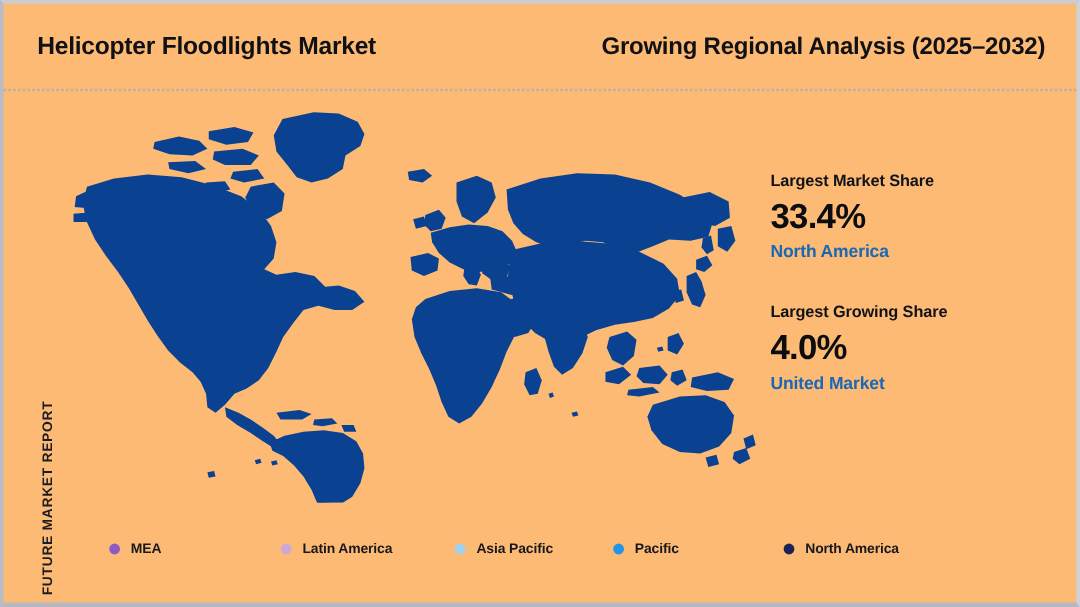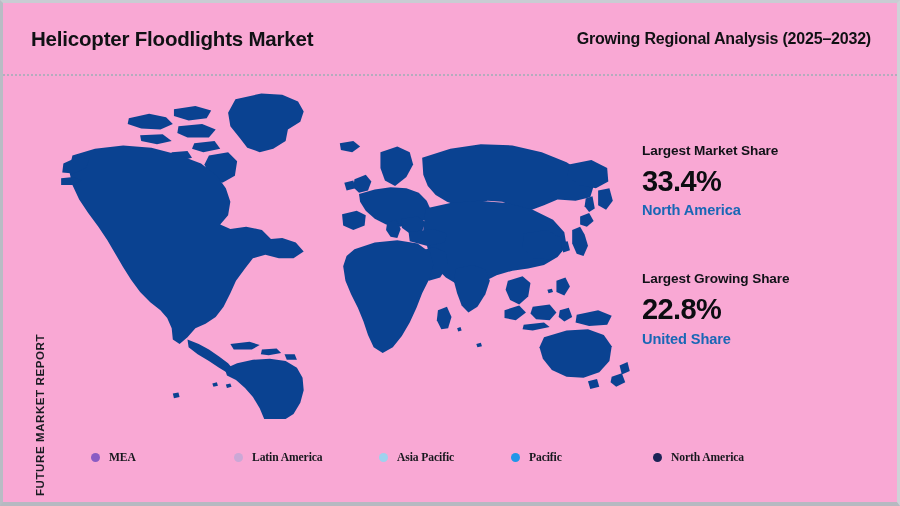--- a/index.html
+++ b/index.html
@@ -10,21 +10,21 @@
   }
   body {
     font-family: "Liberation Sans", sans-serif;
   }
 
   #infographic {
     position: relative;
     width: 900px;
     height: 506px;
     box-sizing: border-box;
-    background: #f9a8d4;
+    background: #fdba74;
     border-left: 3px solid #b9bcc4;
     border-right: 3px solid #cfd2d8;
     border-top: 3px solid #c9ccd3;
     border-bottom: 4px solid #b6b9c1;
     overflow: hidden;
   }
 
   
   .header {
     position: absolute;
@@ -39,21 +39,21 @@
     padding: 0 26px 0 28px;
   }
   .header-title {
     font-size: 20.5px;
     font-weight: bold;
     color: #101114;
     letter-spacing: -0.2px;
     white-space: nowrap;
   }
   .header-subtitle {
-    font-size: 16px;
+    font-size: 20px;
     font-weight: bold;
     color: #101114;
     letter-spacing: -0.2px;
     white-space: nowrap;
   }
   .header-divider {
     position: absolute;
     left: 0;
     top: 71px;
     width: 100%;
@@ -98,21 +98,21 @@
     height: 100%;
   }
 
   
   .stats {
     position: absolute;
     left: 639px;
     top: 140px;
     width: 240px;
   }
-  .stat-block { margin-bottom: 53px; }
+  .stat-block { margin-bottom: 34px; }
   .stat-block:last-child { margin-bottom: 0; }
   .stat-label {
     font-size: 13.6px;
     font-weight: bold;
     color: #111218;
     letter-spacing: -0.1px;
     margin-bottom: 8px;
   }
   .stat-value {
     font-size: 29px;
@@ -135,21 +135,20 @@
     left: 88px;
     top: 448px;
     width: 700px;
     height: 24px;
   }
   .legend-item {
     position: absolute;
     display: flex;
     align-items: center;
     white-space: nowrap;
-    font-family: Liberation Serif, serif;
   }
   .legend-dot {
     width: 9px;
     height: 9px;
     border-radius: 50%;
     margin-right: 9px;
     flex: none;
   }
   .legend-label {
     font-size: 11.6px;
@@ -269,22 +268,22 @@
   <div class="stats">
 
     <div class="stat-block">
       <div class="stat-label">Largest Market Share</div>
       <div class="stat-value">33.4%</div>
       <div class="stat-region">North America</div>
     </div>
 
     <div class="stat-block">
       <div class="stat-label">Largest Growing Share</div>
-      <div class="stat-value">22.8%</div>
-      <div class="stat-region">United Share</div>
+      <div class="stat-value">4.0%</div>
+      <div class="stat-region">United Market</div>
     </div>
 
   </div>
 
   <div class="legend">
 
     <div class="legend-item" id="leg0" style="left: 0px;">
       <span class="legend-dot" id="dot0" style="background: rgb(138, 92, 196);"></span>
       <span class="legend-label">MEA</span>
     </div>

